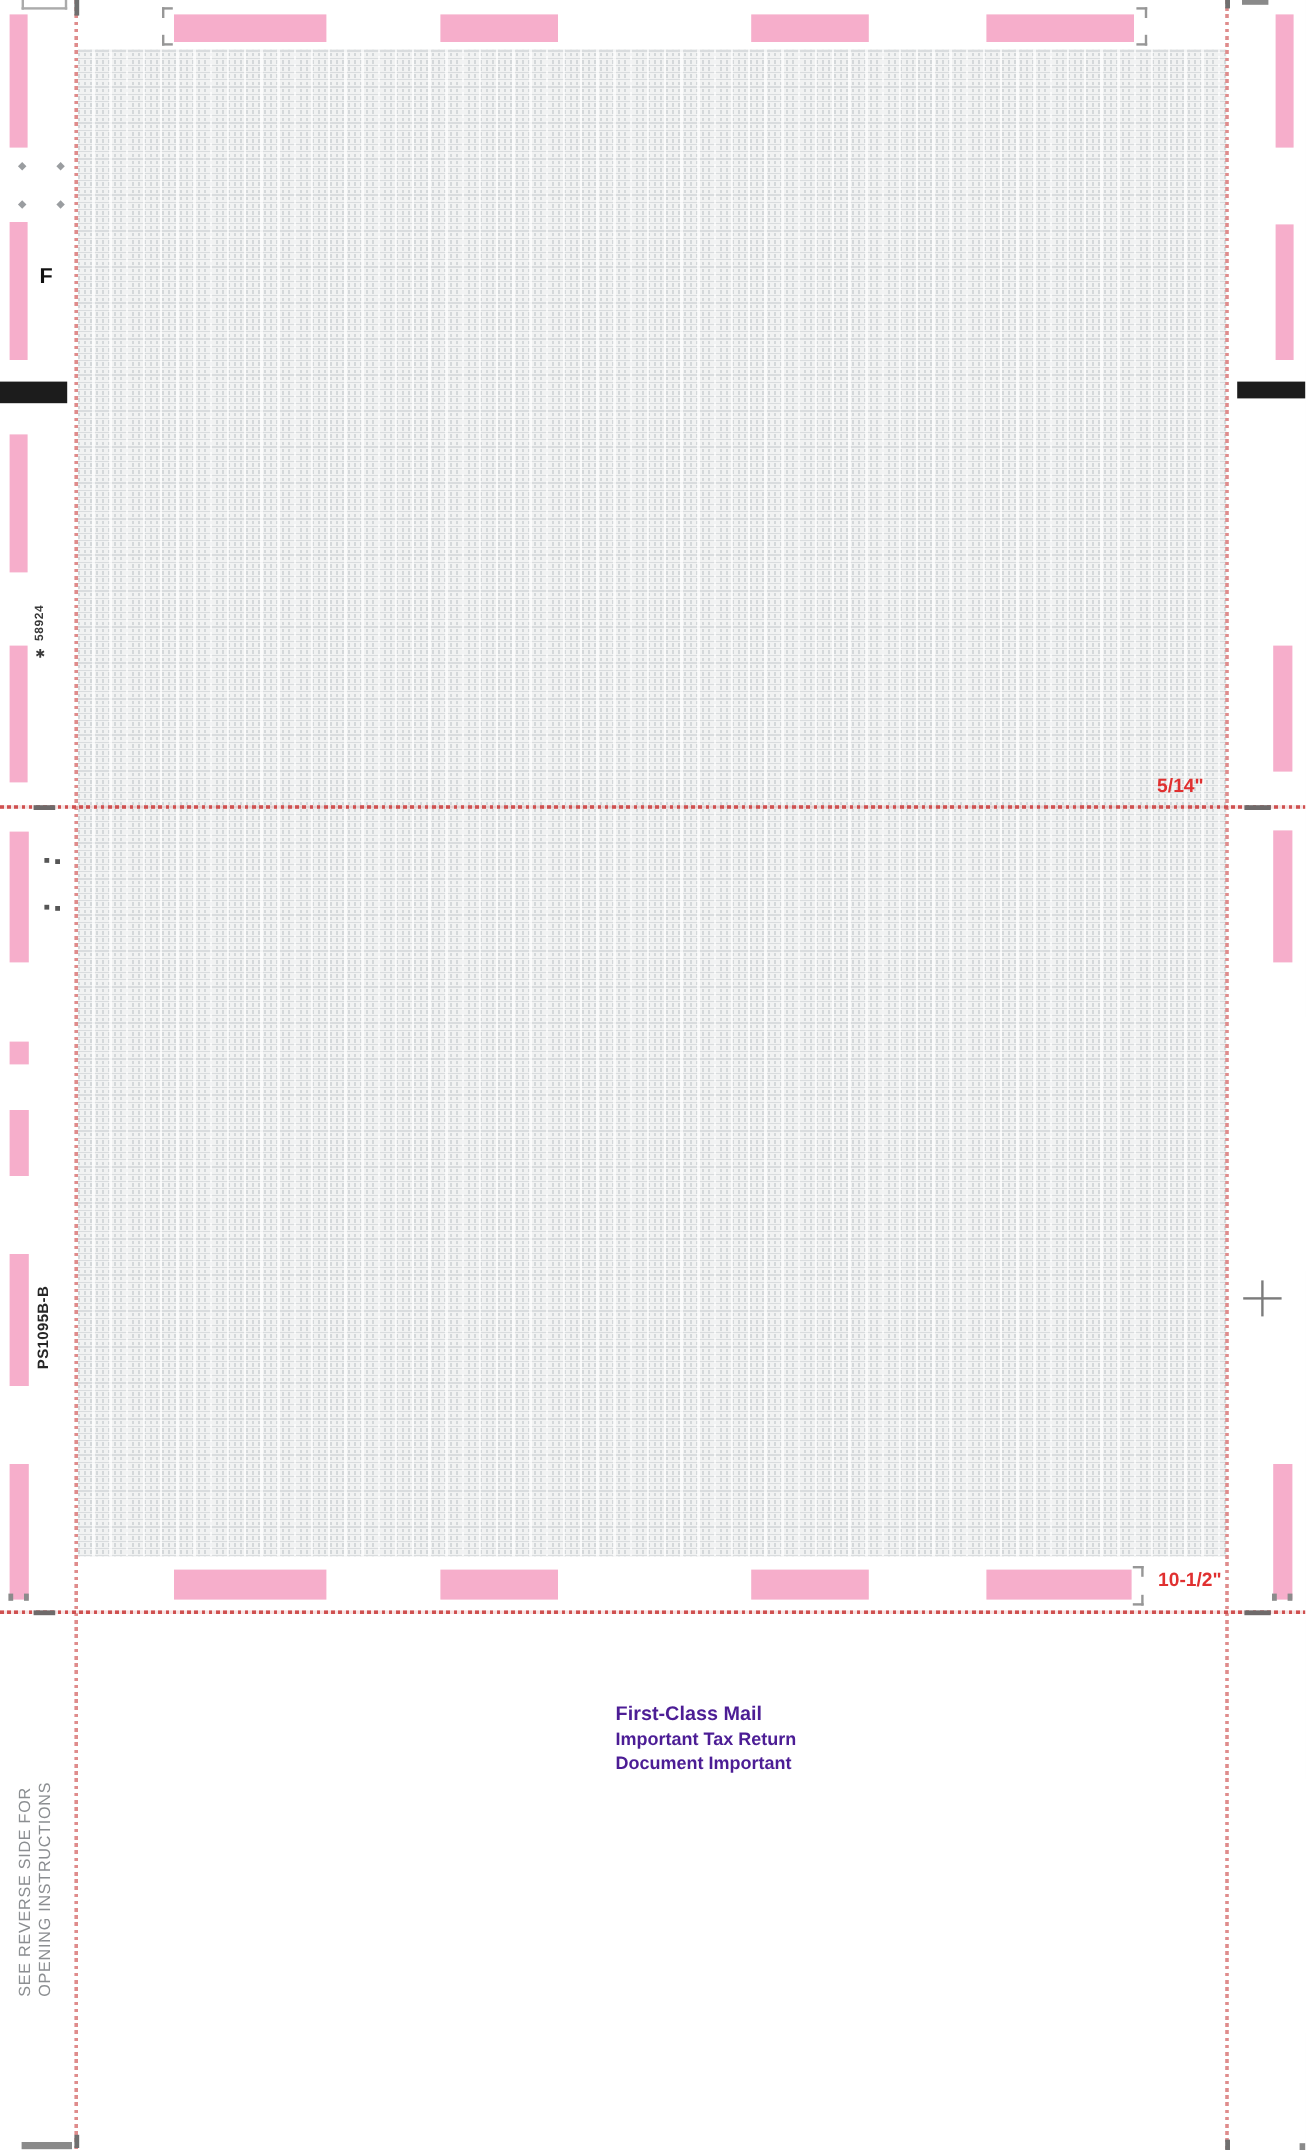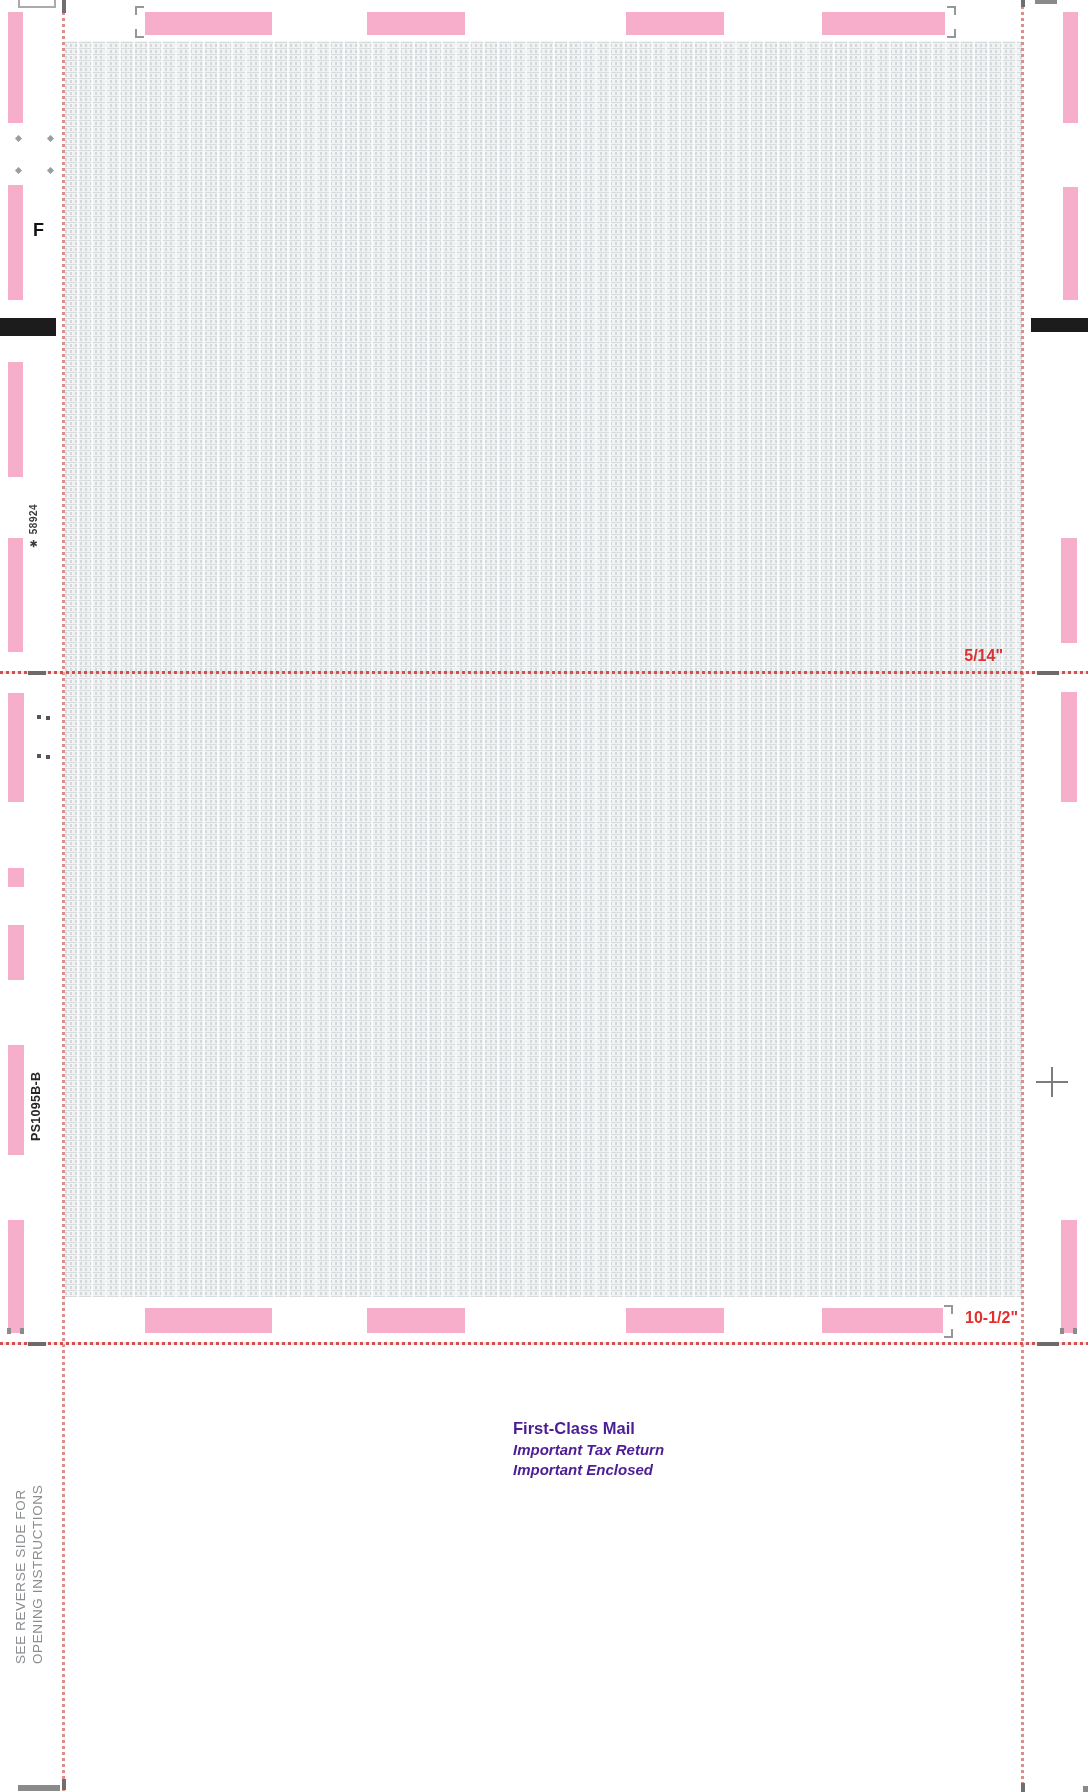--- a/index.html
+++ b/index.html
@@ -51,21 +51,21 @@
     white-space:nowrap;
   }
   #letter-f{left:33px;top:220px;font-size:18px;font-weight:bold;color:#111;}
   #stock-number{left:28px;top:489px;height:60px;font-size:10px;font-weight:bold;color:#3a3a3a;letter-spacing:.5px;}
   #form-number{left:29px;top:1055px;height:86px;font-size:12.5px;font-weight:bold;color:#262626;letter-spacing:.3px;}
   .fold-label{position:absolute;font-size:16px;font-weight:bold;color:#e03030;text-align:right;}
   #fold-label-1{left:928px;top:647px;width:75px;}
   #fold-label-2{left:928px;top:1309px;width:90px;}
   #mail-notice{position:absolute;left:513px;top:1417px;color:#4c1d95;}
   #mail-notice .l1{font-size:16.5px;font-weight:bold;line-height:23px;}
-  #mail-notice .l2,#mail-notice .l3{font-size:15px;font-weight:bold;line-height:20px;font-style:italic;}
+  #mail-notice .l2,#mail-notice .l3{font-size:15px;font-weight:bold;line-height:20px;}
   #opening-note{
     left:12px;top:1421px;height:243px;
     font-size:13.5px;line-height:17px;color:#8b8e91;letter-spacing:.6px;
   }
 </style>
 </head>
 <body>
 
 <div id="sheet">
 
@@ -148,21 +148,21 @@
   <div id="stock-number" class="vtext">✱ 58924</div>
 
   <div id="form-number" class="vtext">PS1095B-B</div>
 
   <div id="fold-label-1" class="fold-label">5/14"</div>
   <div id="fold-label-2" class="fold-label">10-1/2"</div>
 
   <div id="mail-notice">
     <div class="l1">First-Class Mail</div>
     <div class="l2">Important Tax Return</div>
-    <div class="l3">Important Enclosed</div>
+    <div class="l3">Document Important</div>
   </div>
 
   <div id="opening-note" class="vtext">
     <div>SEE REVERSE SIDE FOR</div>
     <div>OPENING INSTRUCTIONS</div>
   </div>
 
 </div>
 
 </body></html>

